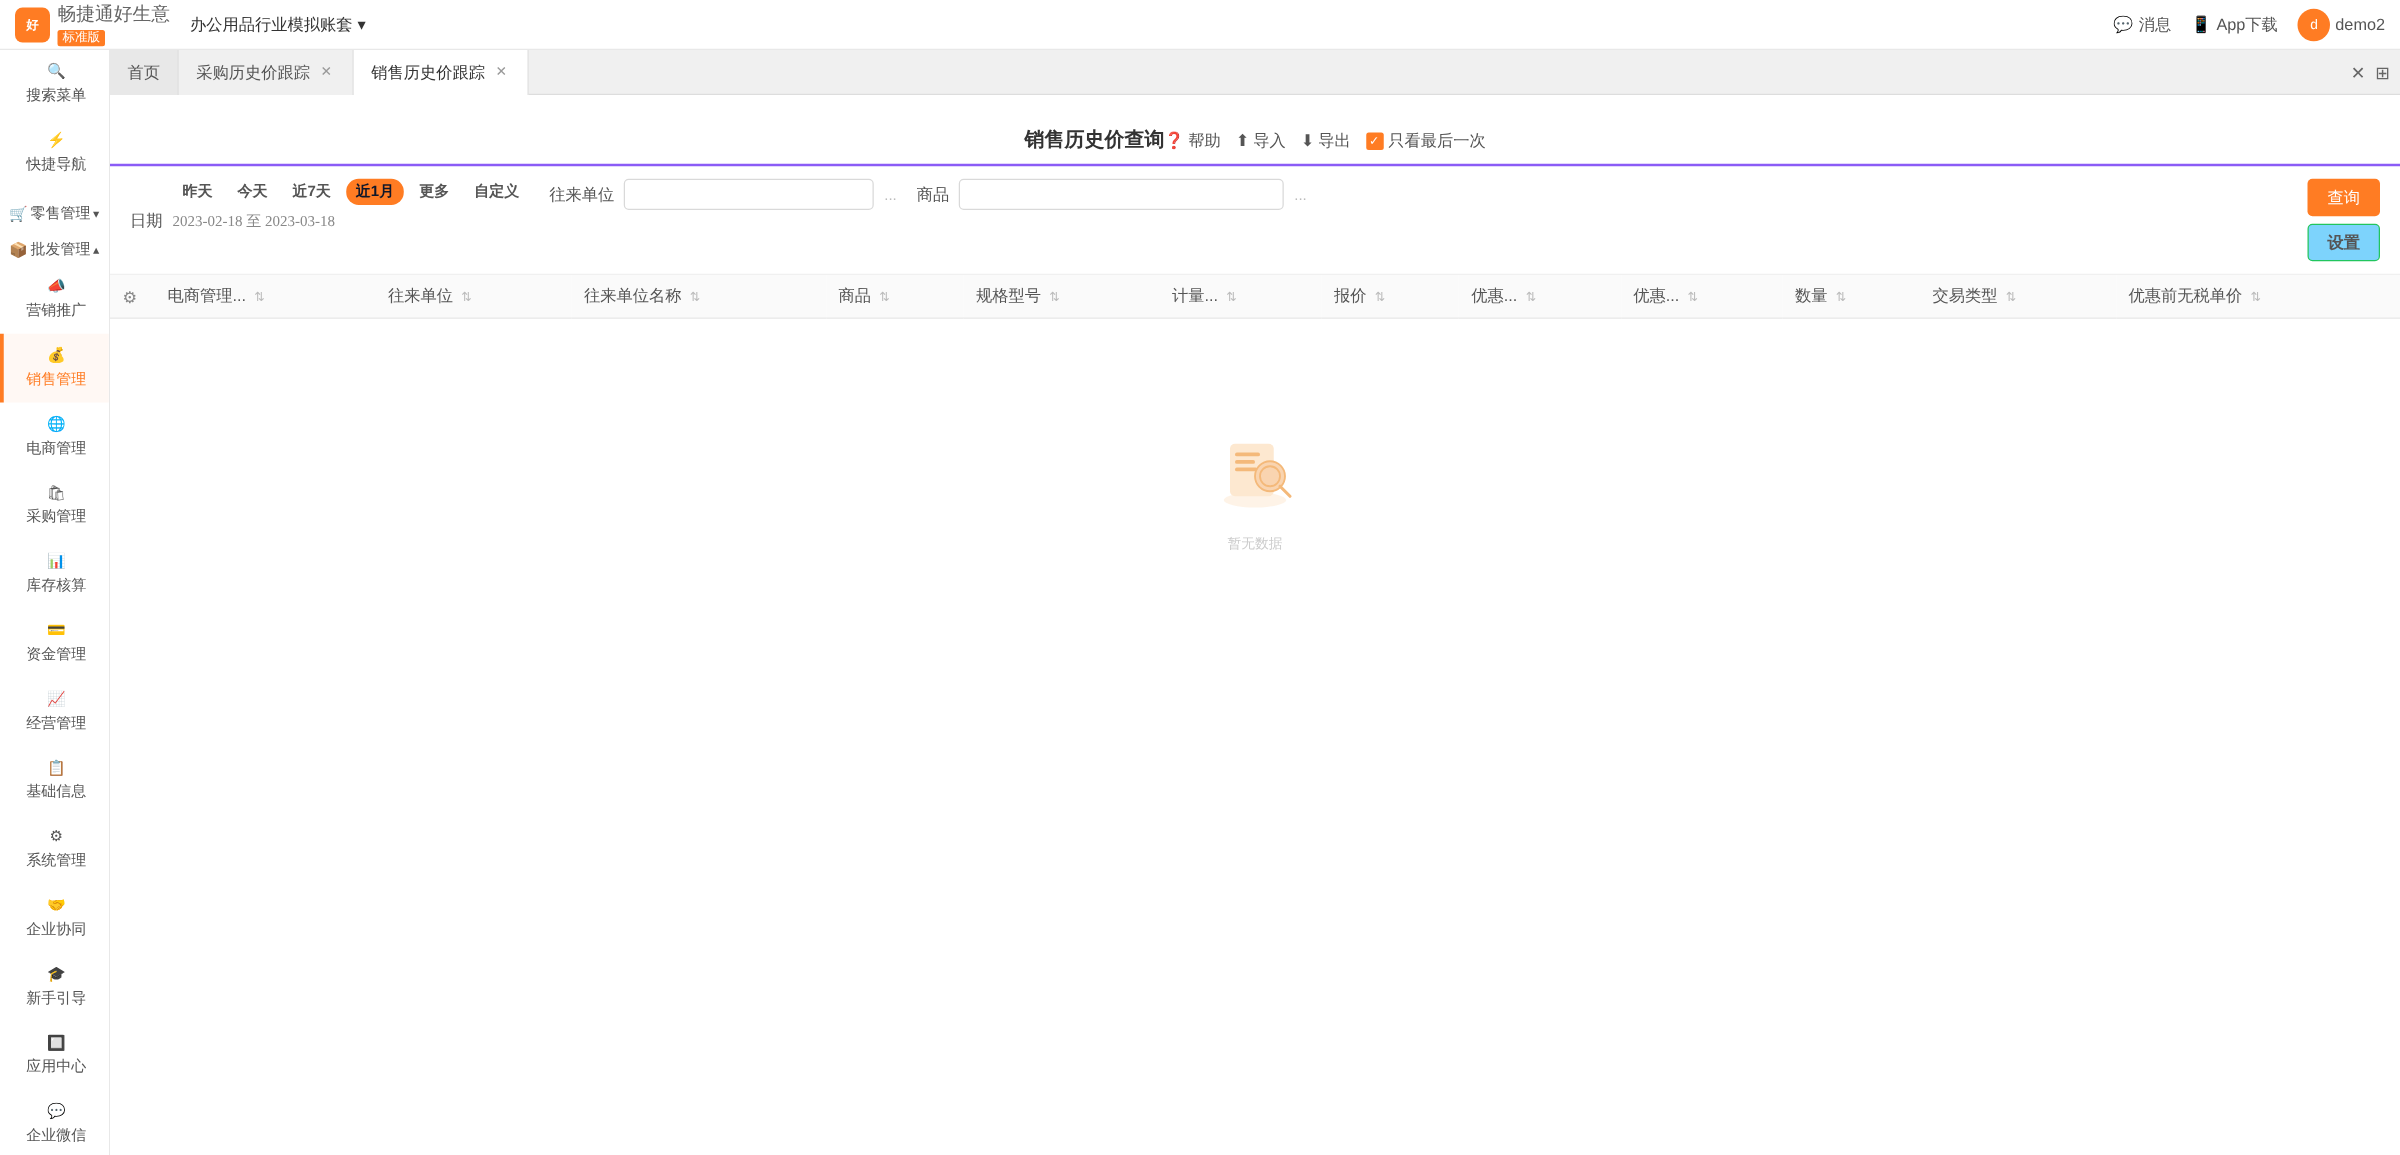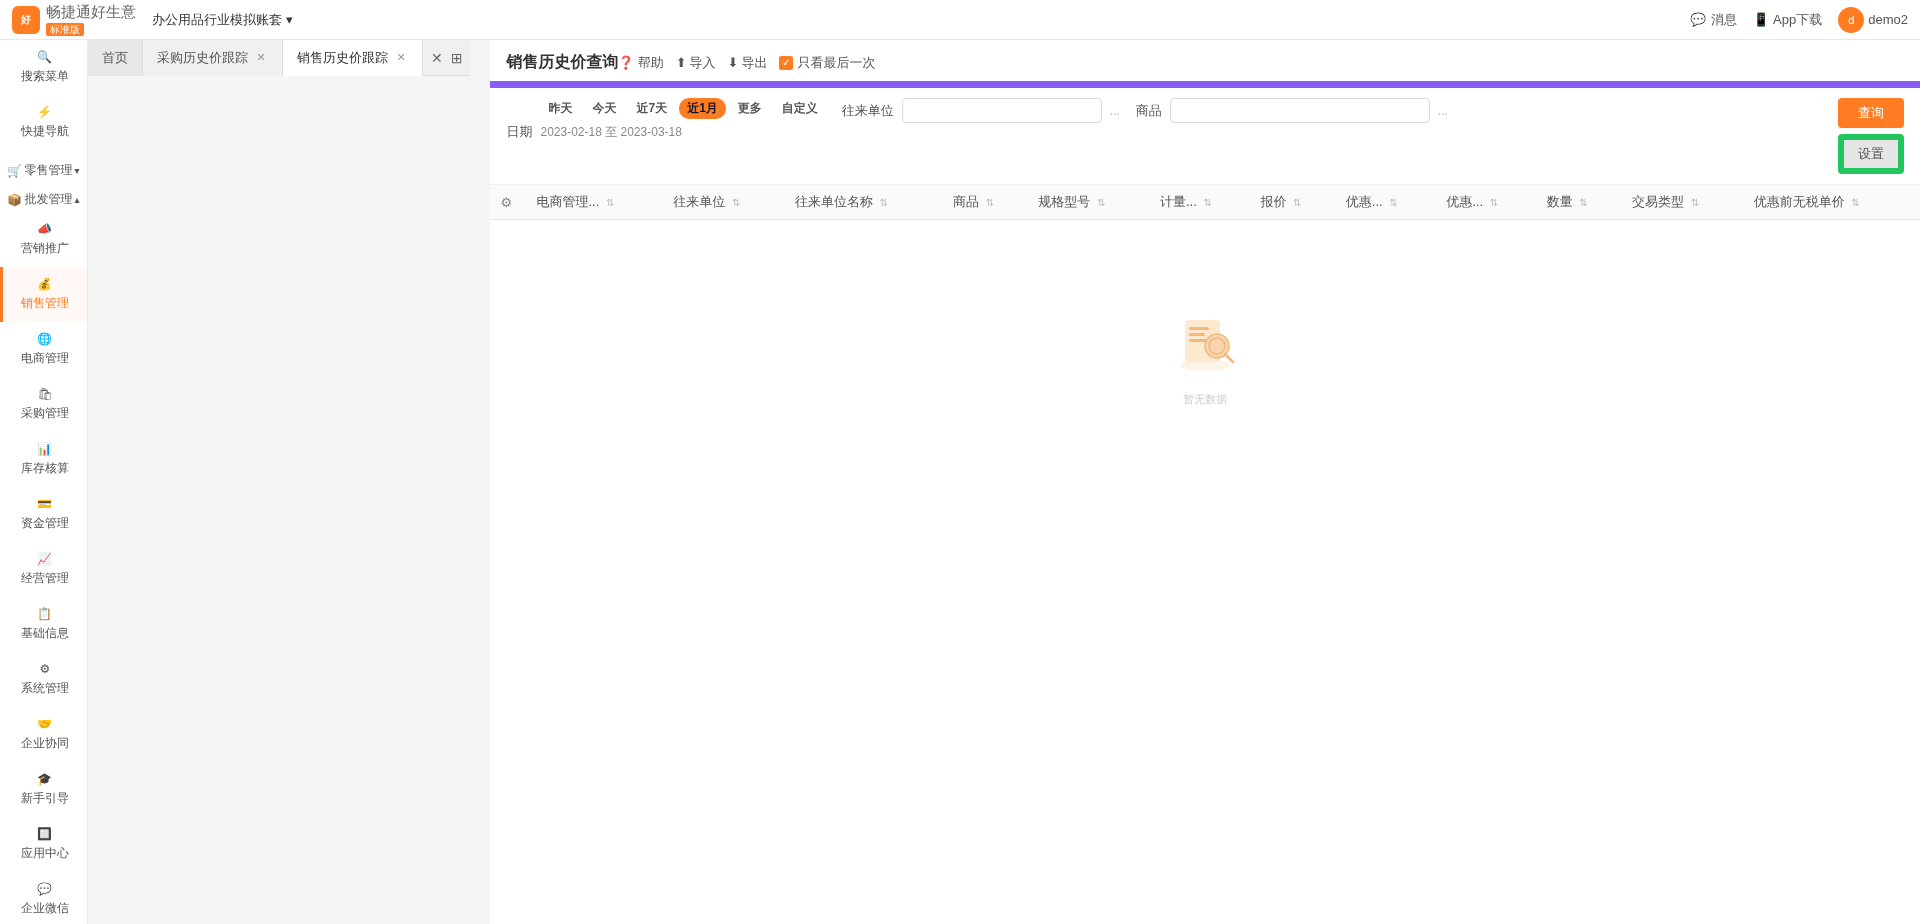--- a/index.html
+++ b/index.html
@@ -23,44 +23,44 @@
 
     
     .sidebar { width: 88px; background: #fff; display: flex; flex-direction: column; border-right: 1px solid #e8e8e8; overflow-y: auto; }
     .sidebar-item { padding: 10px 4px; text-align: center; cursor: pointer; font-size: 12px; color: #555; display: flex; flex-direction: column; align-items: center; gap: 4px; border-left: 3px solid transparent; }
     .sidebar-item.active { color: #ff7c23; border-left-color: #ff7c23; background: #fff8f4; }
     .sidebar-section { padding: 8px 4px 4px; text-align: center; cursor: pointer; font-size: 12px; color: #555; display: flex; align-items: center; justify-content: center; gap: 2px; }
     .sidebar-divider { height: 1px; background: #f0f0f0; margin: 2px 8px; }
     .arrow-icon { font-size: 10px; }
 
     
-    .content-area { flex: 1; display: flex; flex-direction: row; overflow: hidden; gap: 20px; }
+    .content-area { flex: 1; display: flex; flex-direction: column; overflow: hidden; }
 
     
     .tab-bar { height: 36px; background: #f0f0f0; display: flex; align-items: center; padding-left: 0; border-bottom: 1px solid #ddd; }
     .tab { height: 36px; display: flex; align-items: center; padding: 0 14px; font-size: 13px; cursor: pointer; gap: 6px; border-right: 1px solid #ddd; position: relative; background: #f0f0f0; color: #555; }
     .tab.active { background: #fff; color: #333; font-weight: 500; }
     .tab.home { background: #e8e8e8; }
     .tab-close { font-size: 11px; color: #999; cursor: pointer; display: flex; align-items: center; justify-content: center; width: 14px; height: 14px; border-radius: 50%; }
     .tab-bar-actions { margin-left: auto; display: flex; align-items: center; padding: 0 8px; gap: 8px; }
     .tab-action-btn { cursor: pointer; color: #666; font-size: 14px; }
 
     
     .page-content { flex: 1; background: #fff; overflow: auto; padding: 0; }
     .page-title { font-size: 16px; font-weight: 600; color: #333; }
     .filter-label { font-size: 13px; color: #555; white-space: nowrap; }
     .date-buttons { display: flex; align-items: center; gap: 4px; }
     .date-btn { padding: 2px 8px; font-size: 12px; cursor: pointer; border-radius: 3px; border: none; background: transparent; color: #555; font-weight: bold; }
     .date-btn.active { background: #ff7c23; color: #0f172a; border-radius: 10px; }
-    .date-range { font-size: 12px; color: #888; margin-top: 2px; }
+    .date-range { font-size: 12px; color: #888; margin-top: 2px; font-family: Liberation Serif, serif; }
     .filter-input-group { display: flex; align-items: center; gap: 8px; }
     .filter-input { border: 1px solid #d9d9d9; border-radius: 4px; padding: 4px 10px; font-size: 13px; width: 200px; color: #333; outline: none; }
     .filter-dots { color: #bbb; font-size: 12px; cursor: pointer; }
     .btn-query { background: #ff7c23; color: #fff; border: none; padding: 6px 16px; border-radius: 4px; cursor: pointer; font-size: 13px; }
-    .btn-settings { background: #e5e5e5; color: #555; border: 6px solid #22c55e; padding: 5px 14px; border-radius: 4px; cursor: pointer; font-size: 13px; }
+    .btn-settings { background: #7dd3fc; color: #555; border: 1px solid #22c55e; padding: 5px 14px; border-radius: 4px; cursor: pointer; font-size: 13px; font-weight: bold; }
     .page-action-link { font-size: 13px; color: #555; cursor: pointer; display: flex; align-items: center; gap: 3px; }
     .checkbox-label { display: flex; align-items: center; gap: 4px; font-size: 13px; color: #555; cursor: pointer; }
     .checkbox-checked { width: 14px; height: 14px; background: #ff7c23; border-radius: 2px; display: flex; align-items: center; justify-content: center; }
     .checkbox-checked::after { content: '✓'; color: #fff; font-size: 10px; }
 
     
     .table-container { overflow: auto; }
     .data-table { width: 100%; border-collapse: collapse; font-size: 13px; }
     .data-table th { background: #fafafa; padding: 8px 10px; text-align: left; font-weight: 500; color: #555; border-bottom: 1px solid #e8e8e8; white-space: nowrap; cursor: pointer; user-select: none; }
     .data-table th .sort-icon { color: #bbb; font-size: 10px; margin-left: 3px; }
@@ -202,21 +202,21 @@
         <span class="tab-close">✕</span>
       </div>
       <div class="tab-bar-actions">
         <span class="tab-action-btn">✕</span>
         <span class="tab-action-btn">⊞</span>
       </div>
     </div>
 
     <div class="page-content">
 
-      <div style="display:flex; align-items:center; justify-content:flex-start; padding: 12px 16px 8px; border-bottom: 7px solid #8b5cf6;">
+      <div style="display:flex; align-items:center; justify-content:center; padding: 12px 16px 8px; border-bottom: 2px solid #8b5cf6; margin-top: 14px;">
         <div class="page-title">销售历史价查询</div>
         <div style="display:flex; align-items:center; gap:12px;">
           <div class="page-action-link">
             <span>❓</span>
             <span>帮助</span>
           </div>
           <div class="page-action-link">
             <span>⬆</span>
             <span>导入</span>
           </div>

